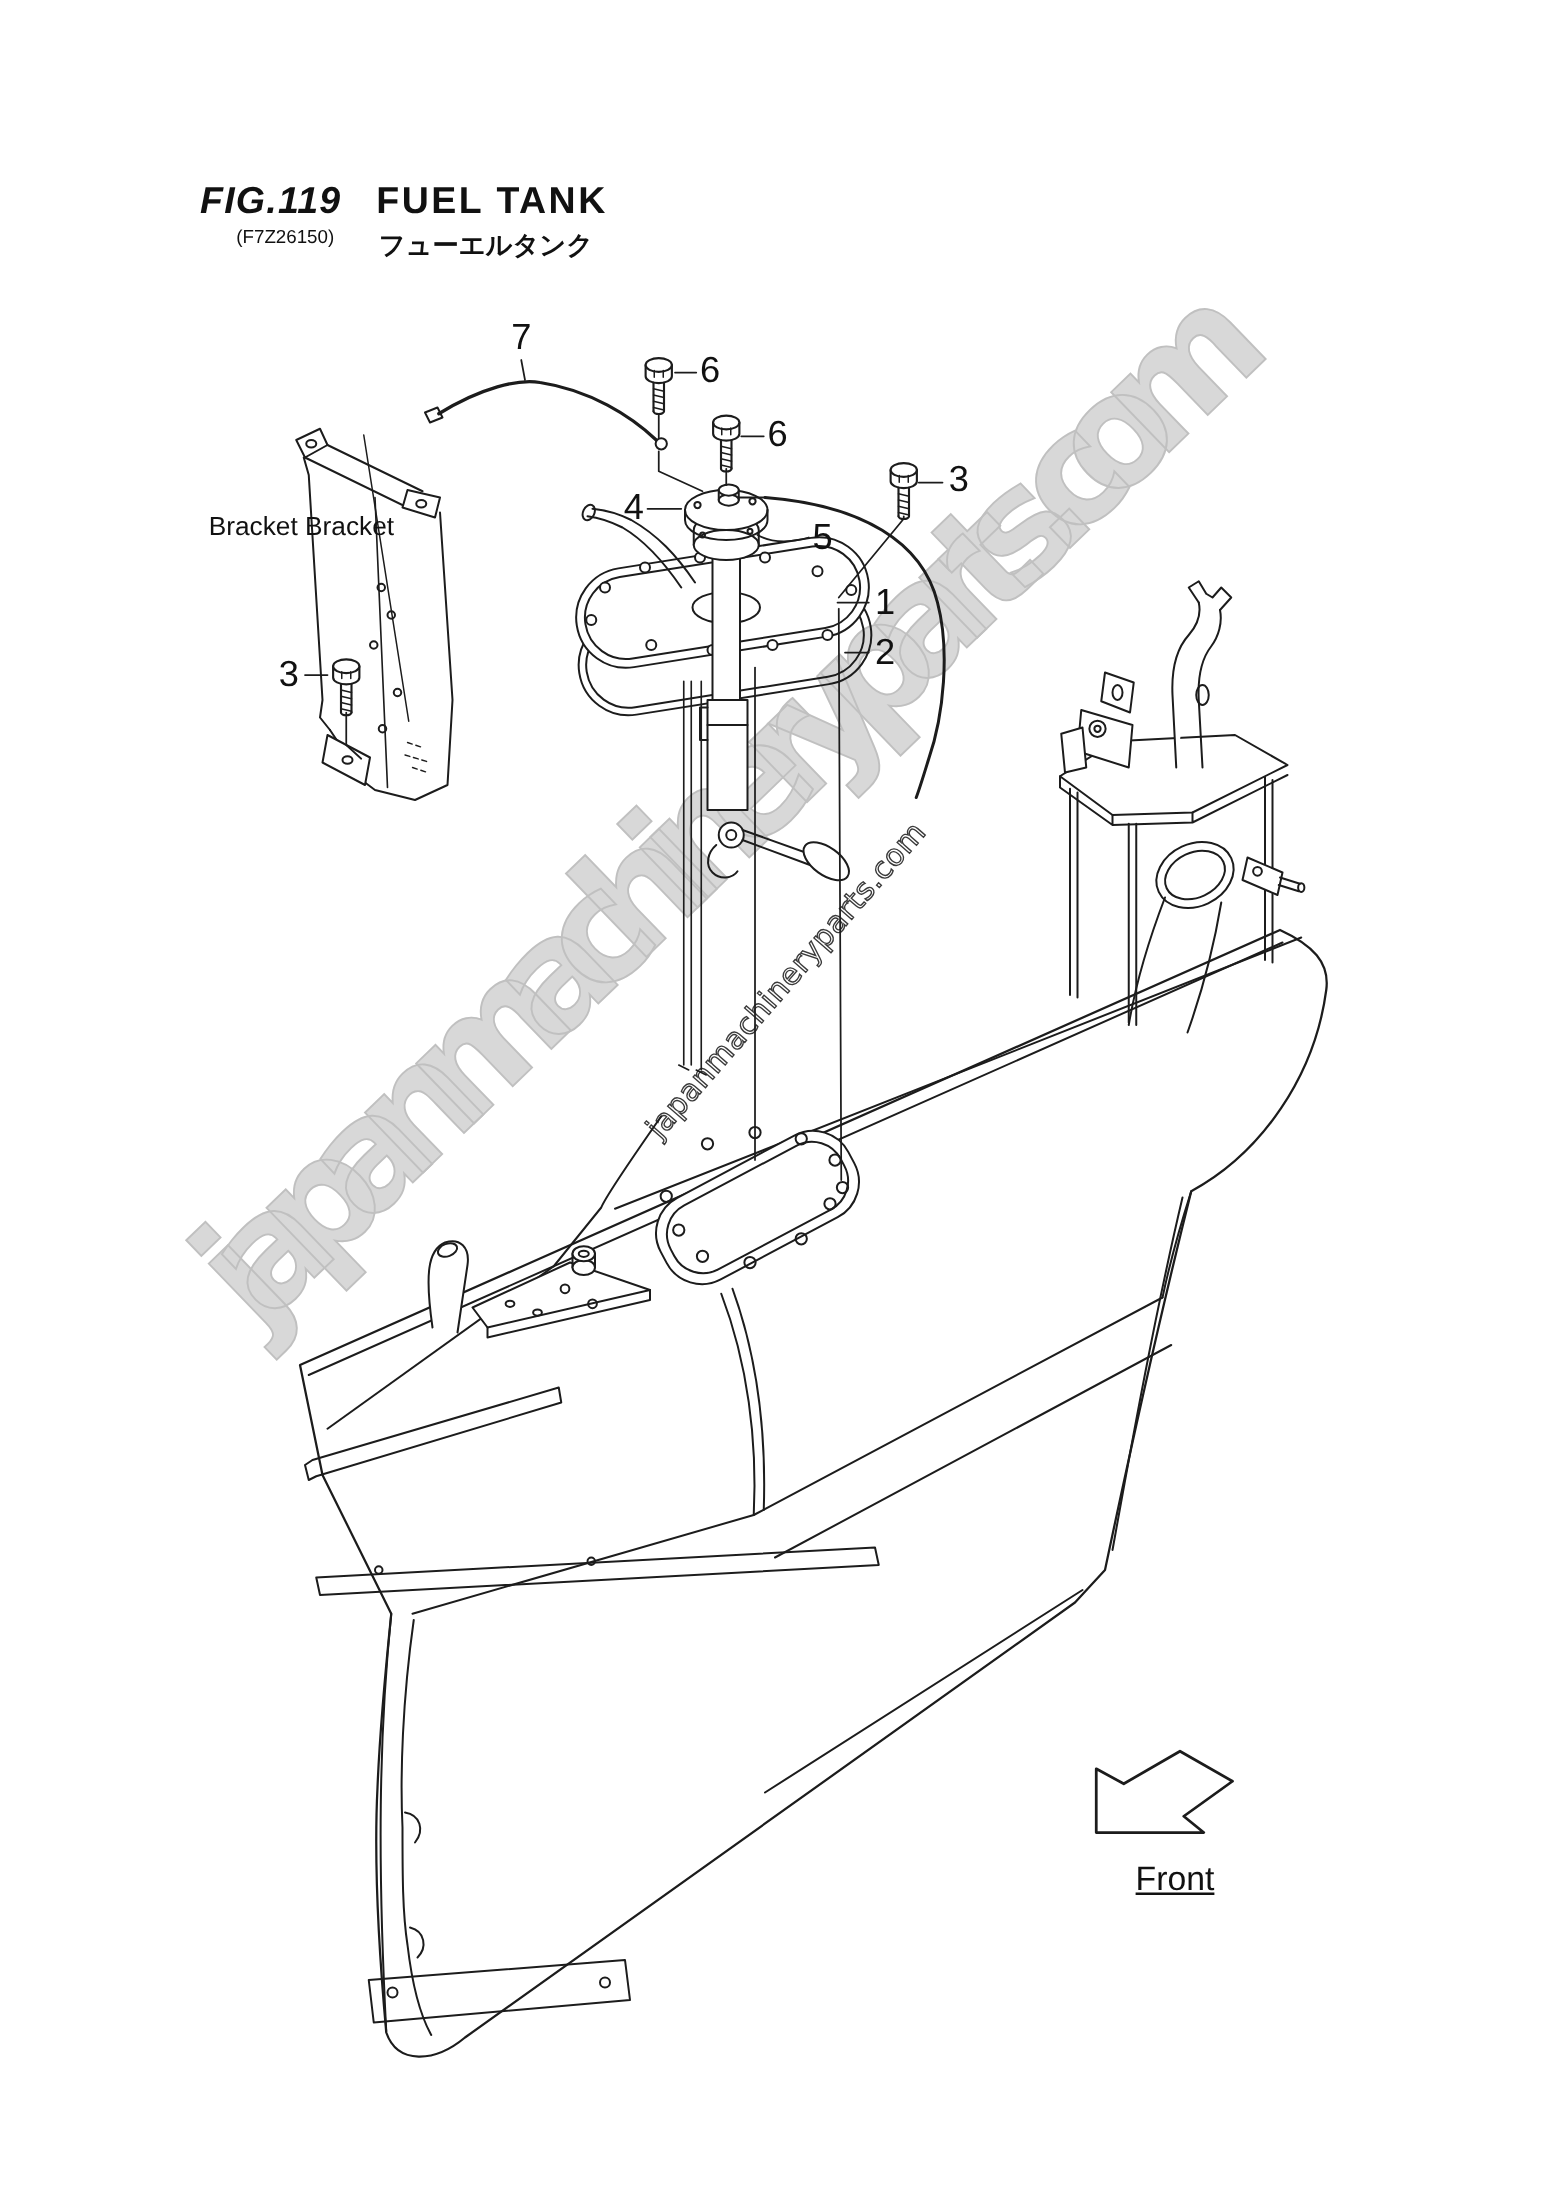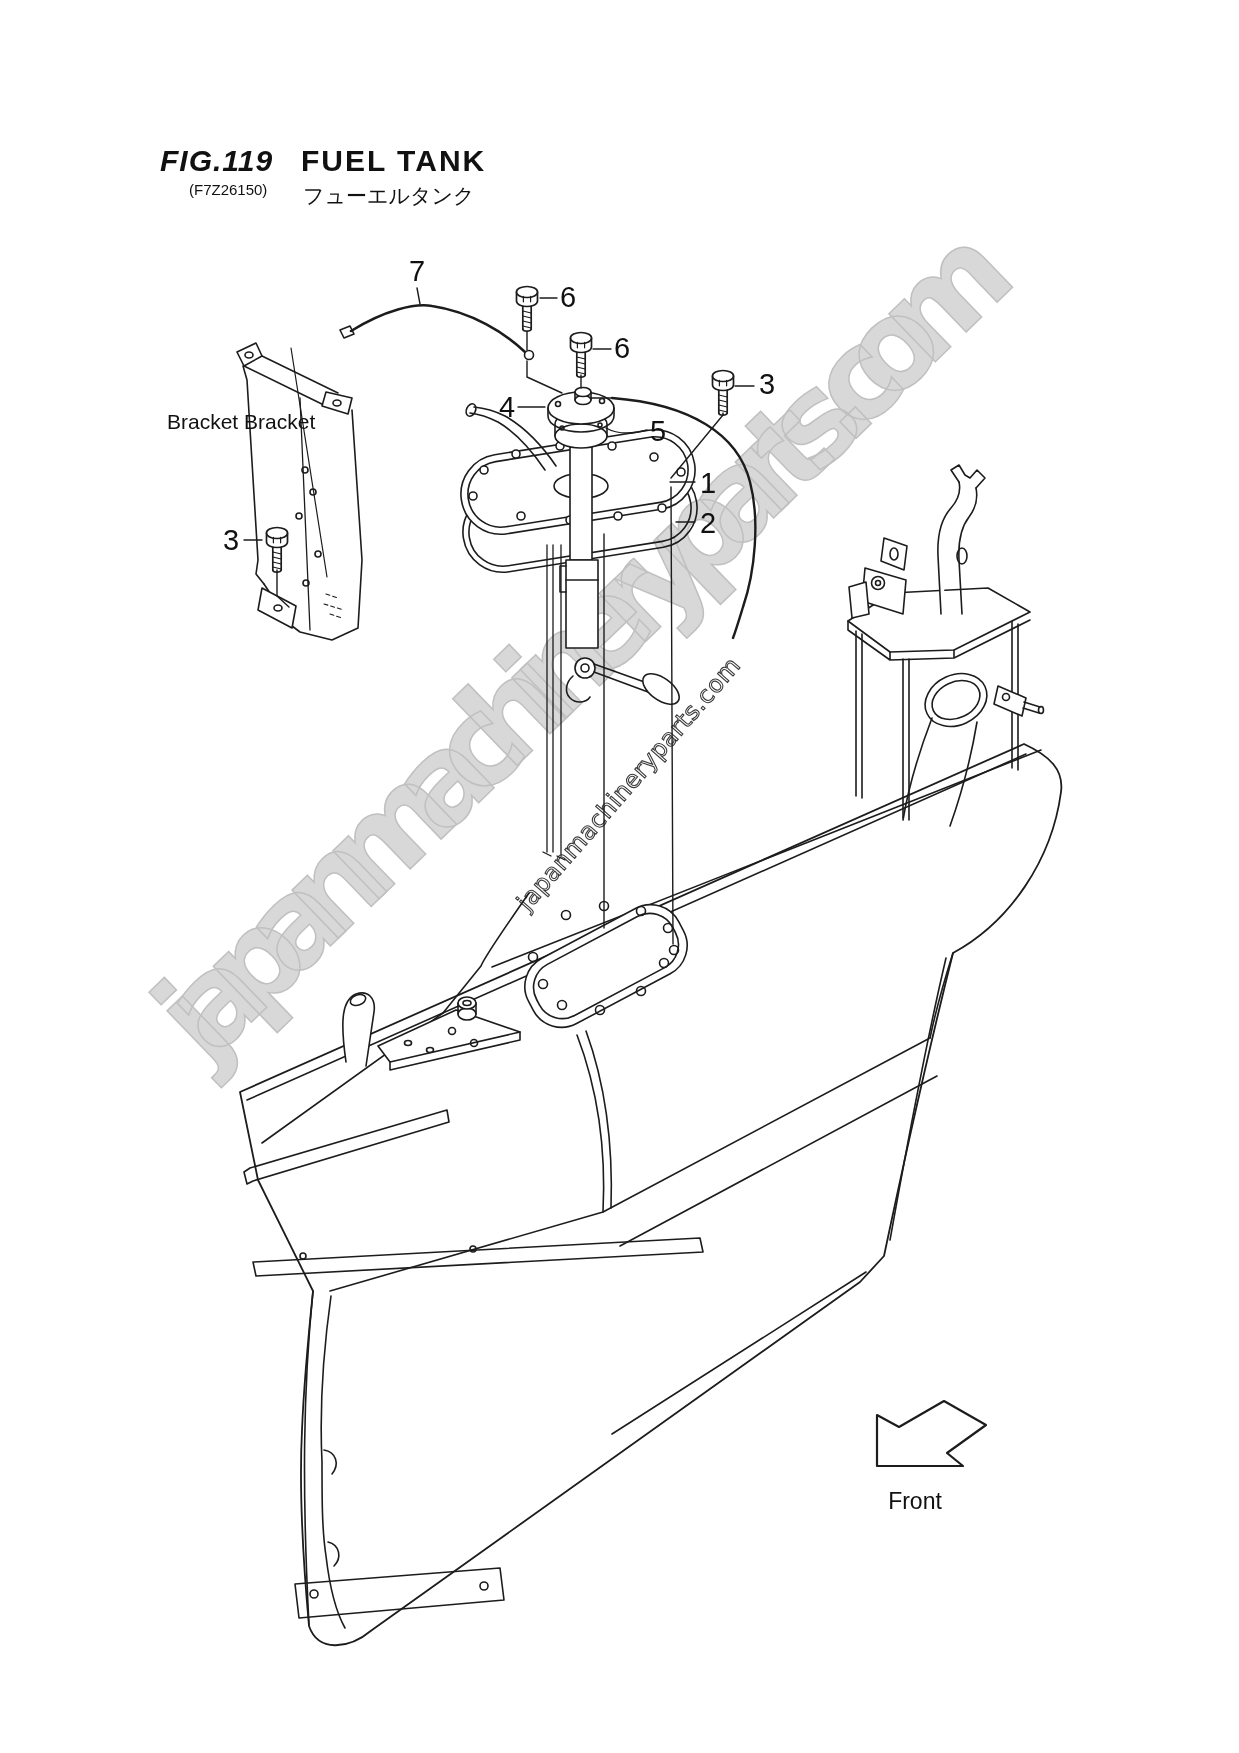--- a/index.html
+++ b/index.html
@@ -15,23 +15,23 @@
   .page{
     position:relative;width:1239px;height:1753px;background:var(--bg);
     margin:0 auto;overflow:hidden;
   }
   svg.art{position:absolute;left:0;top:0;}
   svg.art *{vector-effect:none;}
   .txt{position:absolute;color:var(--text);white-space:nowrap;}
   .fig-label{left:160px;top:144px;font-size:30px;font-weight:bold;letter-spacing:1px;font-style:italic;}
   .fig-title{left:301px;top:144px;font-size:30px;font-weight:bold;letter-spacing:2px;}
   .fig-code{left:189px;top:181px;font-size:15px;}
-  .fig-title-ja{left:303px;top:182px;font-size:21px;font-weight:normal;}
+  .fig-title-ja{left:303px;top:182px;font-size:21px;font-weight:bold;}
   .lbl-bracket{left:167px;top:410px;font-size:21px;}
-  .lbl-front{left:915px;top:1488px;font-size:23px;transform:translateX(-50%);}
+  .lbl-front{left:940px;top:1488px;font-size:27px;transform:translateX(-50%);text-decoration:underline;}
   .callout{
     position:absolute;transform:translate(-50%,-50%);
     font-size:29px;color:var(--text);line-height:1;
   }
 </style>
 </head>
 <body>
 
 <div class="page">
 

